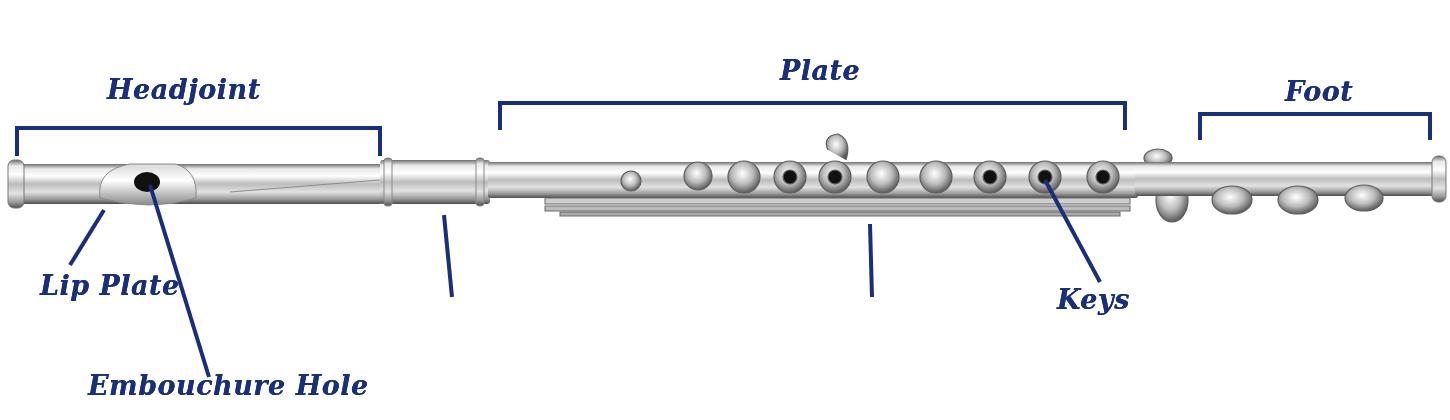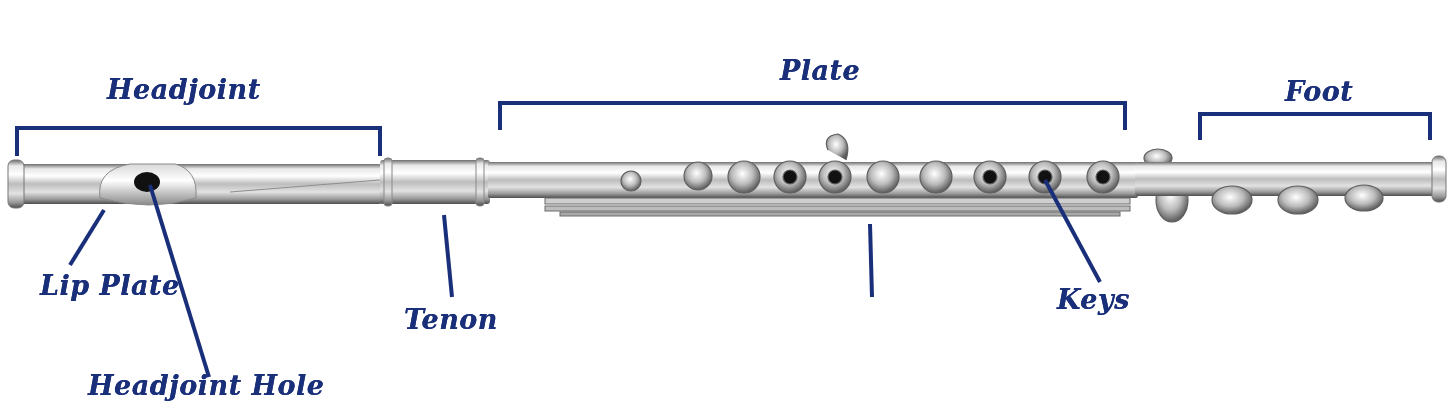--- a/index.html
+++ b/index.html
@@ -108,17 +108,16 @@
       <line x1="870" y1="224" x2="872" y2="297"></line>
       <line x1="1045" y1="180" x2="1100" y2="282"></line>
     </g>
   </svg>
 
   <div class="label" style="left:107px; top:74px;">Headjoint</div>
   <div class="label" style="left:780px; top:55px;">Plate</div>
   <div class="label" style="left:1285px; top:76px;">Foot</div>
 
   <div class="label" style="left:8px; top:270px;margin-left:32px;">Lip Plate</div>
-  <div class="label" style="left:88px; top:370px;">Headjoint Hole</div>
-  <div class="label" style="left:404px; top:304px;">Tenon</div>
+  <div class="label" style="left:88px; top:370px;">Embouchure Hole</div>
   <div class="label" style="left:1057px; top:284px;">Keys</div>
 
 </div>
 
 </body></html>

